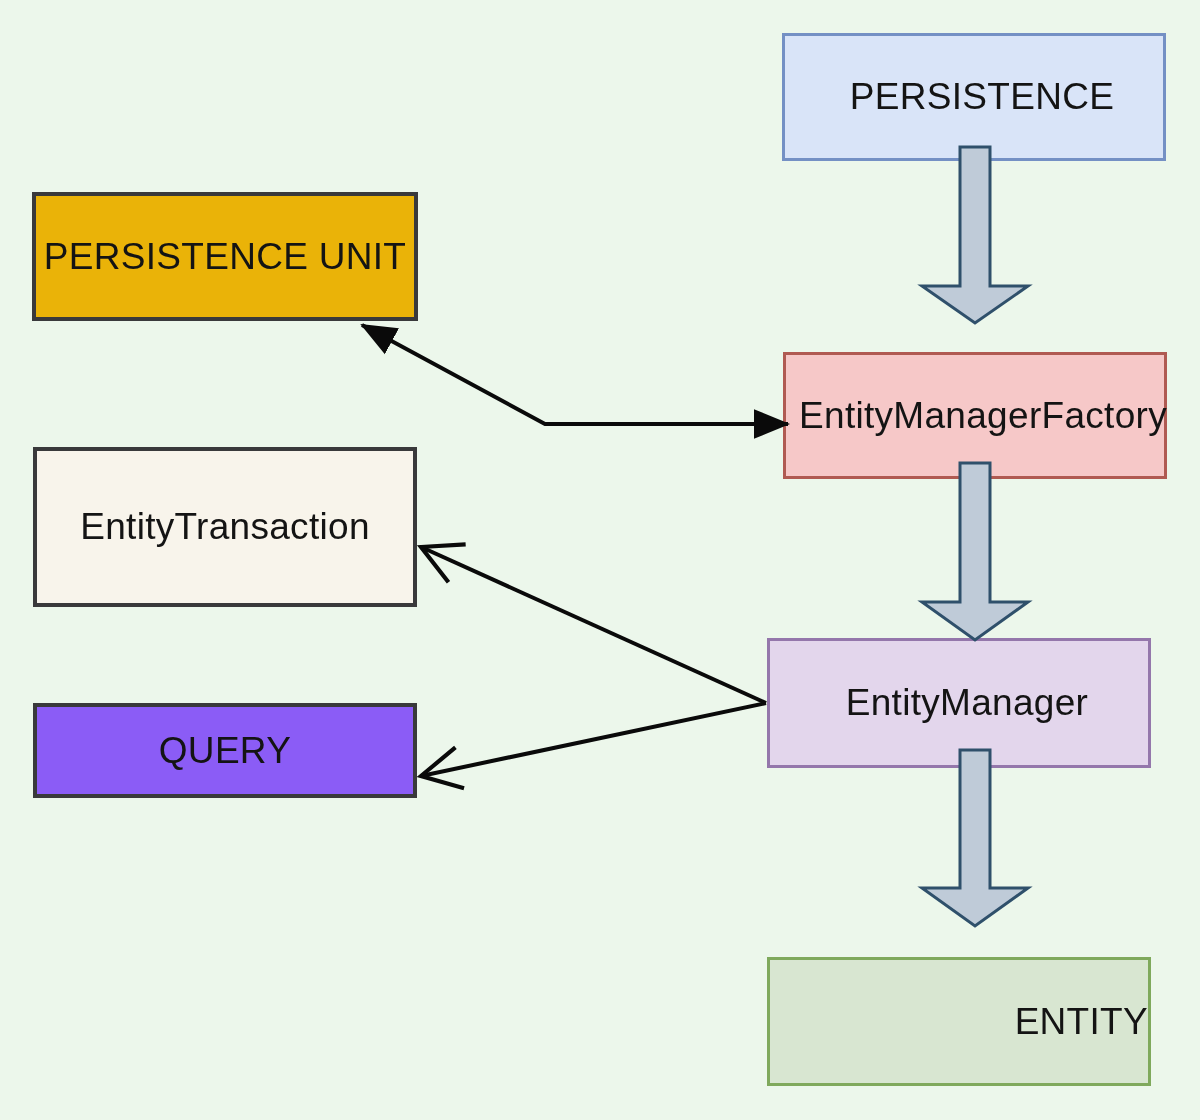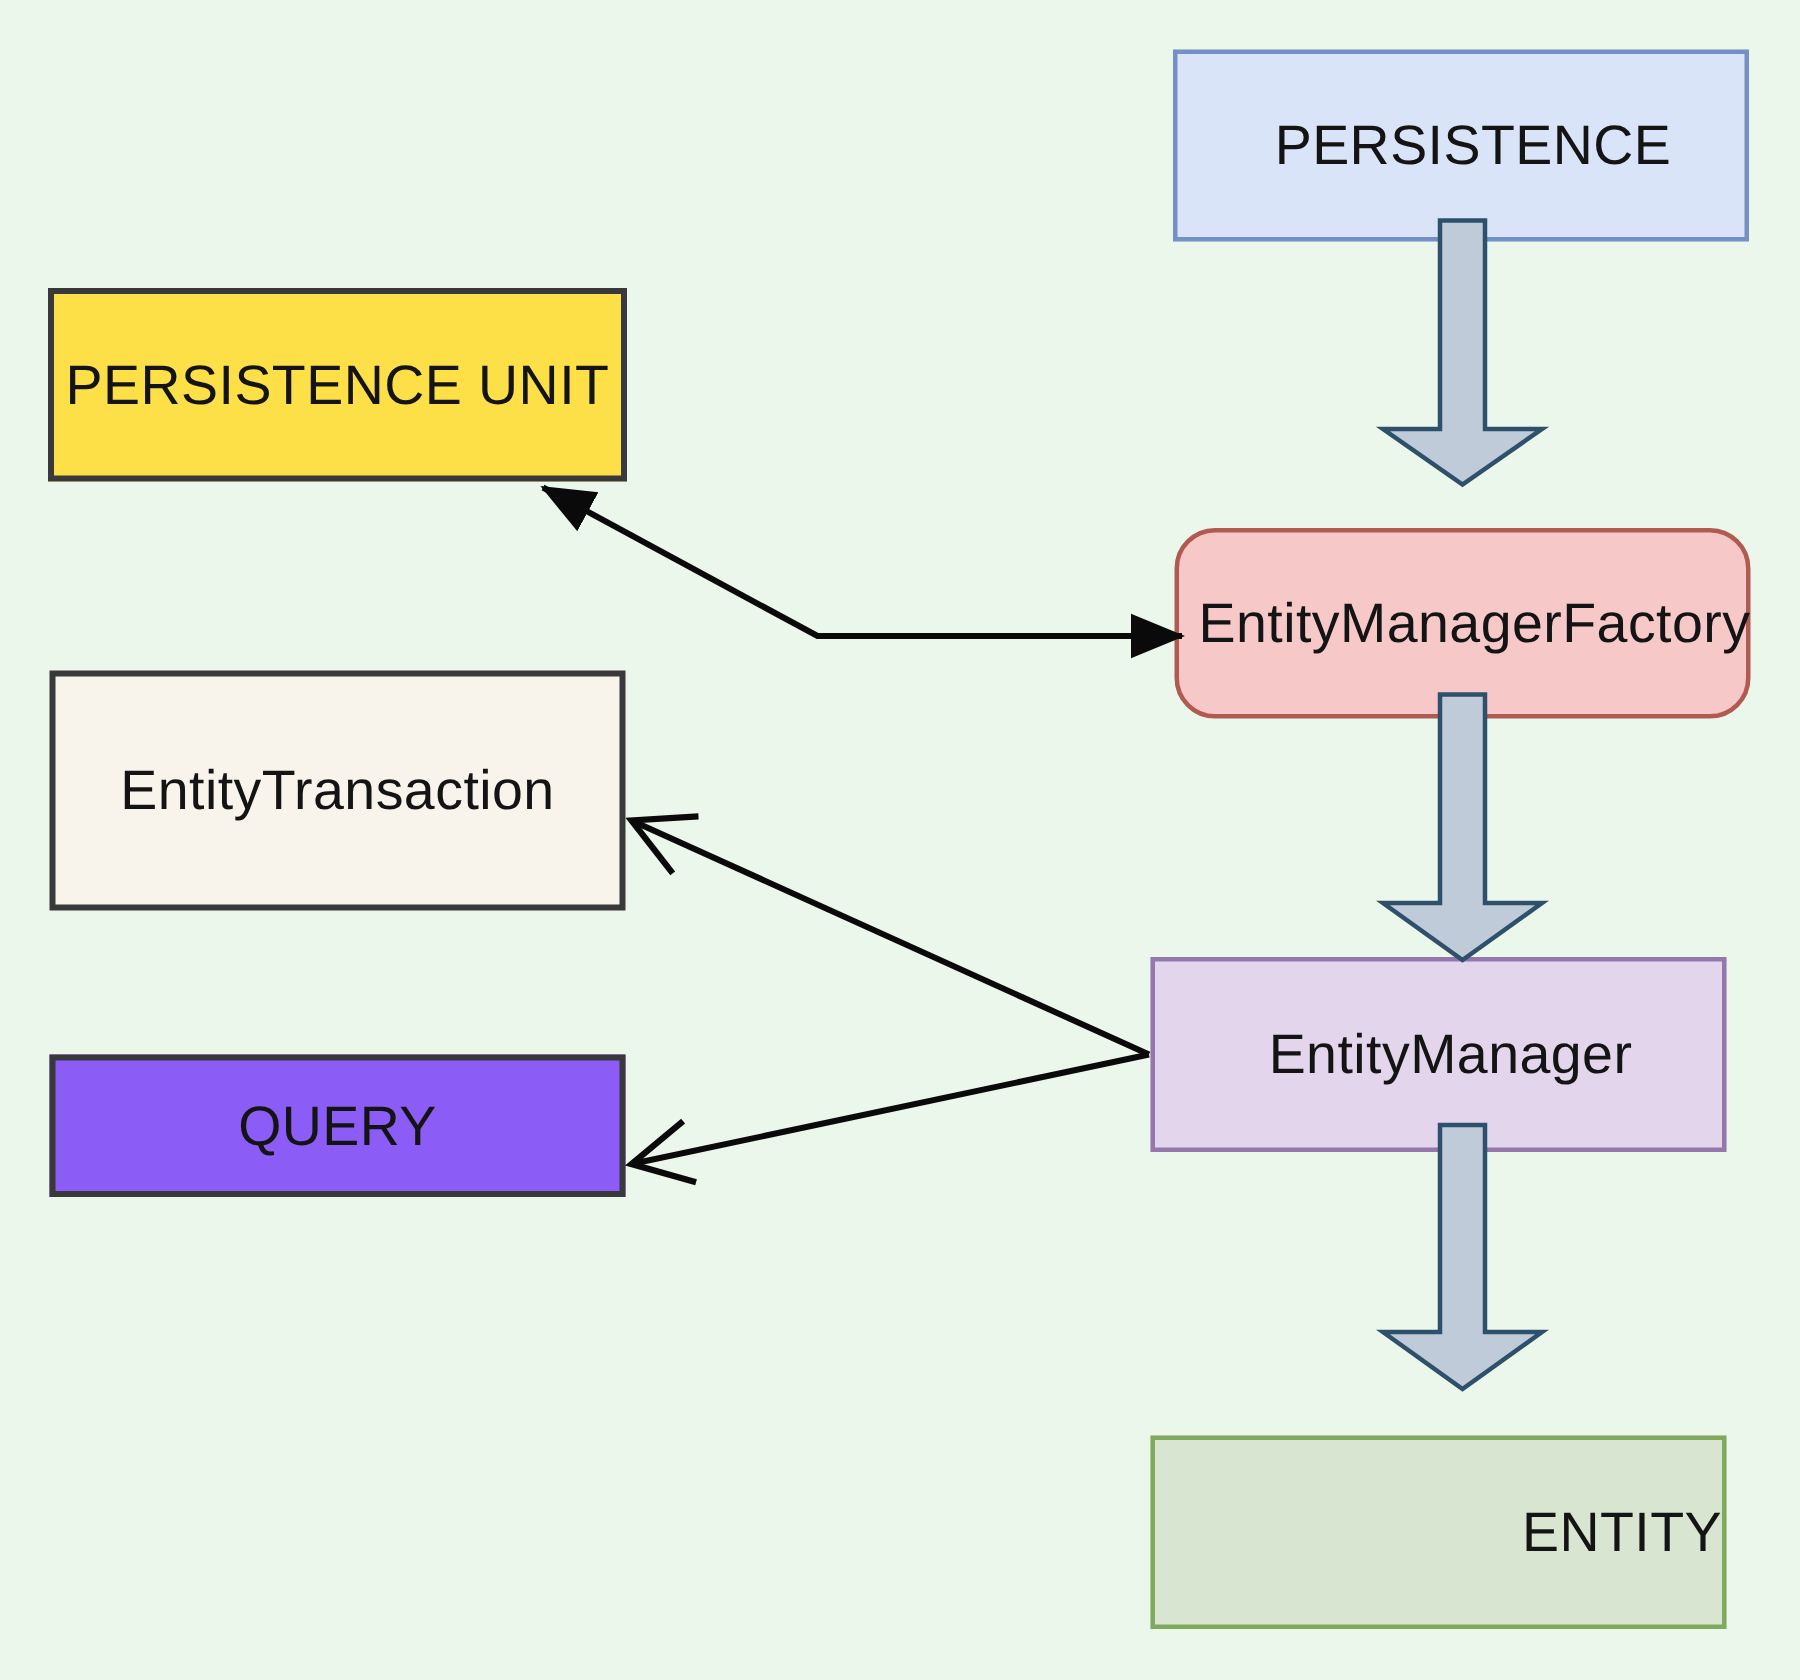--- a/index.html
+++ b/index.html
@@ -62,25 +62,25 @@
 </style>
 </head>
 <body>
 
 <div id="stage">
 
   <div class="node b3 n-persistence" style="background: rgb(217, 228, 248); border-color: rgb(116, 144, 196);">
     <span>PERSISTENCE</span>
   </div>
 
-  <div class="node b4 n-punit" style="background: #fde047; border-color: rgb(57, 57, 59);">
+  <div class="node b4 n-punit" style="background: #eab308; border-color: rgb(57, 57, 59);">
     <span>PERSISTENCE UNIT</span>
   </div>
 
-  <div class="node b3 n-emf" style="background: rgb(246, 200, 200); border-color: rgb(176, 90, 82); border-radius: 27px;">
+  <div class="node b3 n-emf" style="background: rgb(246, 200, 200); border-color: rgb(176, 90, 82);">
     <span>EntityManagerFactory</span>
   </div>
 
   <div class="node b4 n-etx" style="background: rgb(248, 244, 235); border-color: rgb(57, 57, 59);">
     <span>EntityTransaction</span>
   </div>
 
   <div class="node b3 n-em" style="background: rgb(227, 214, 236); border-color: rgb(148, 119, 171);">
     <span>EntityManager</span>
   </div>

